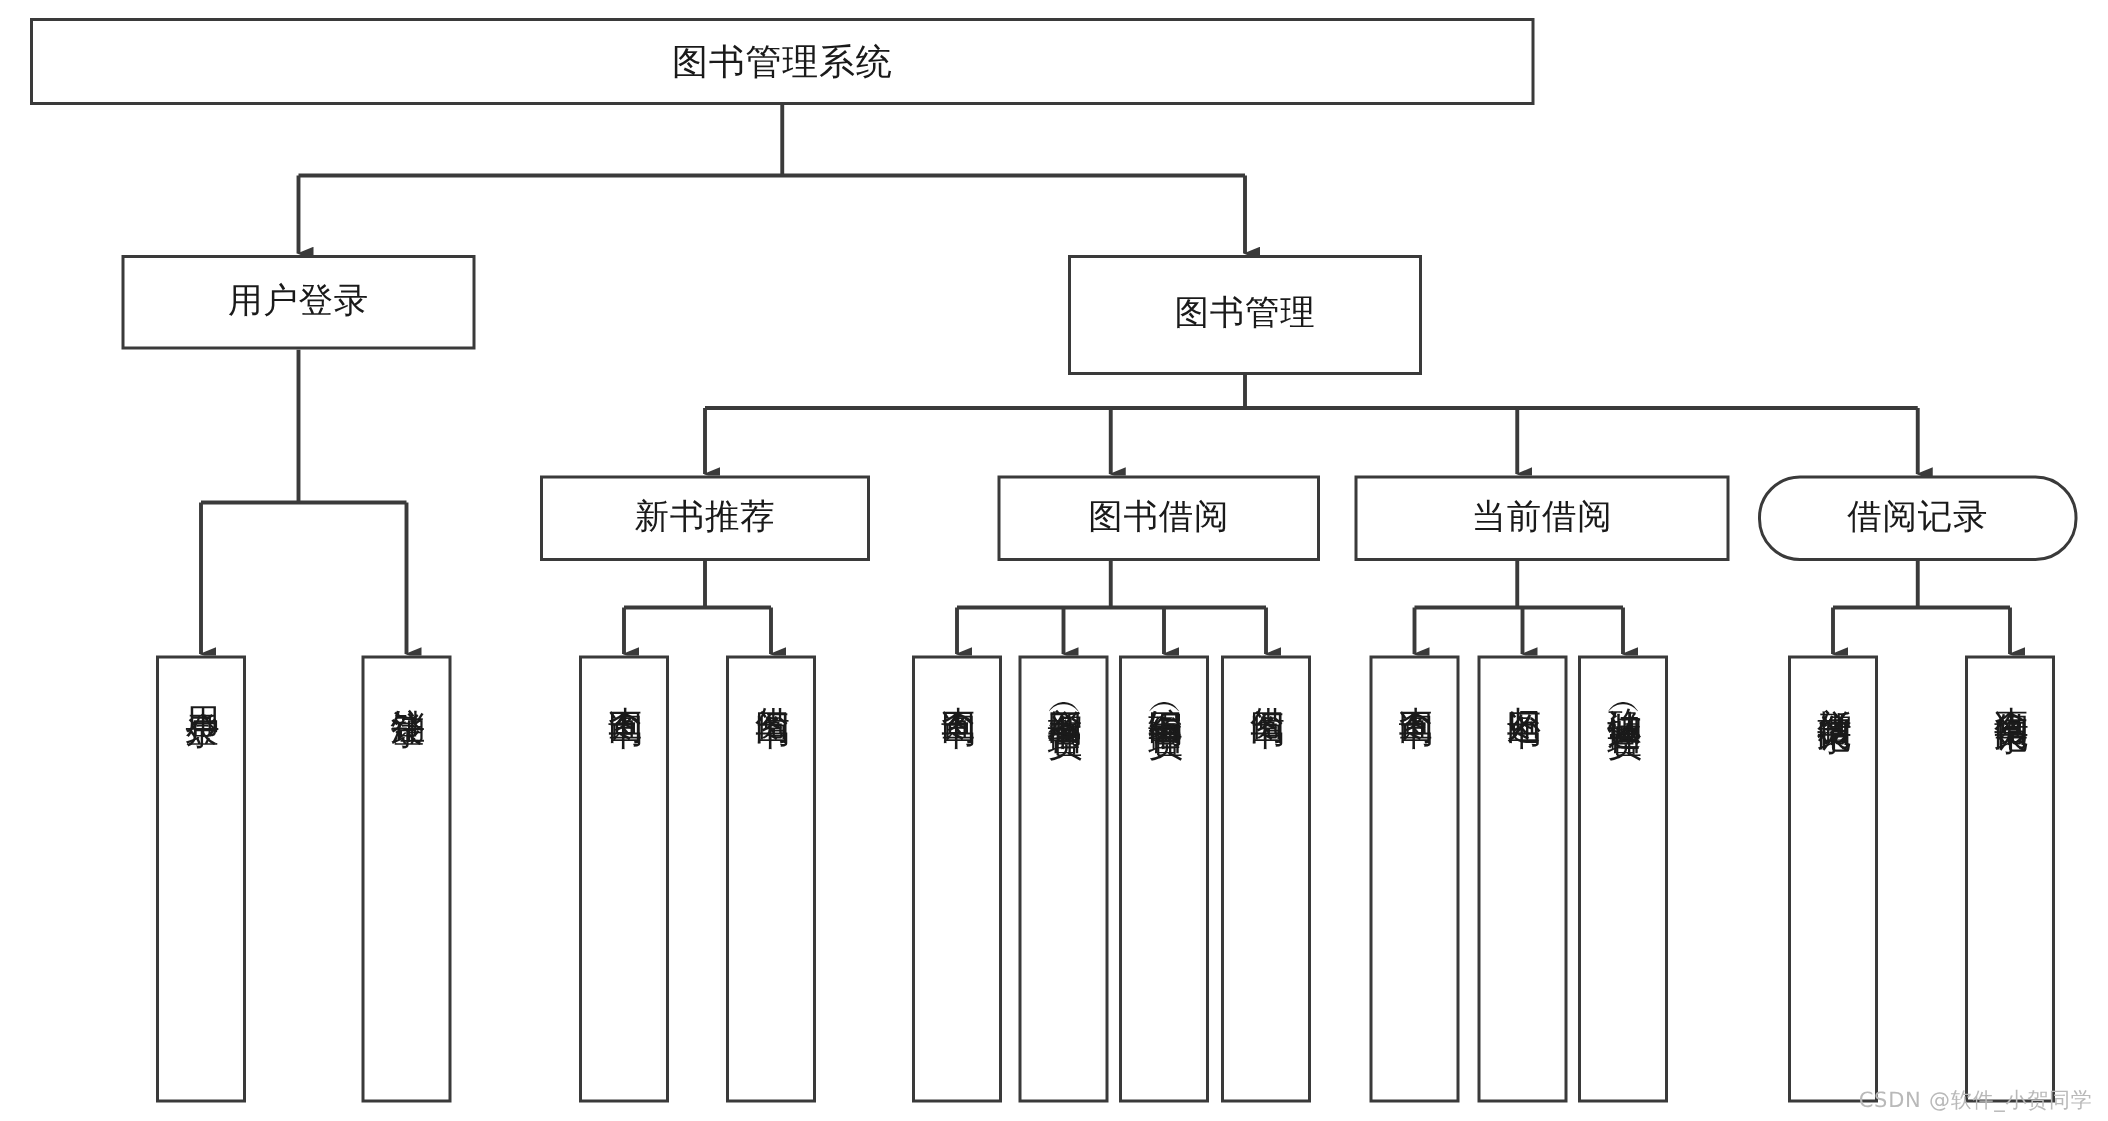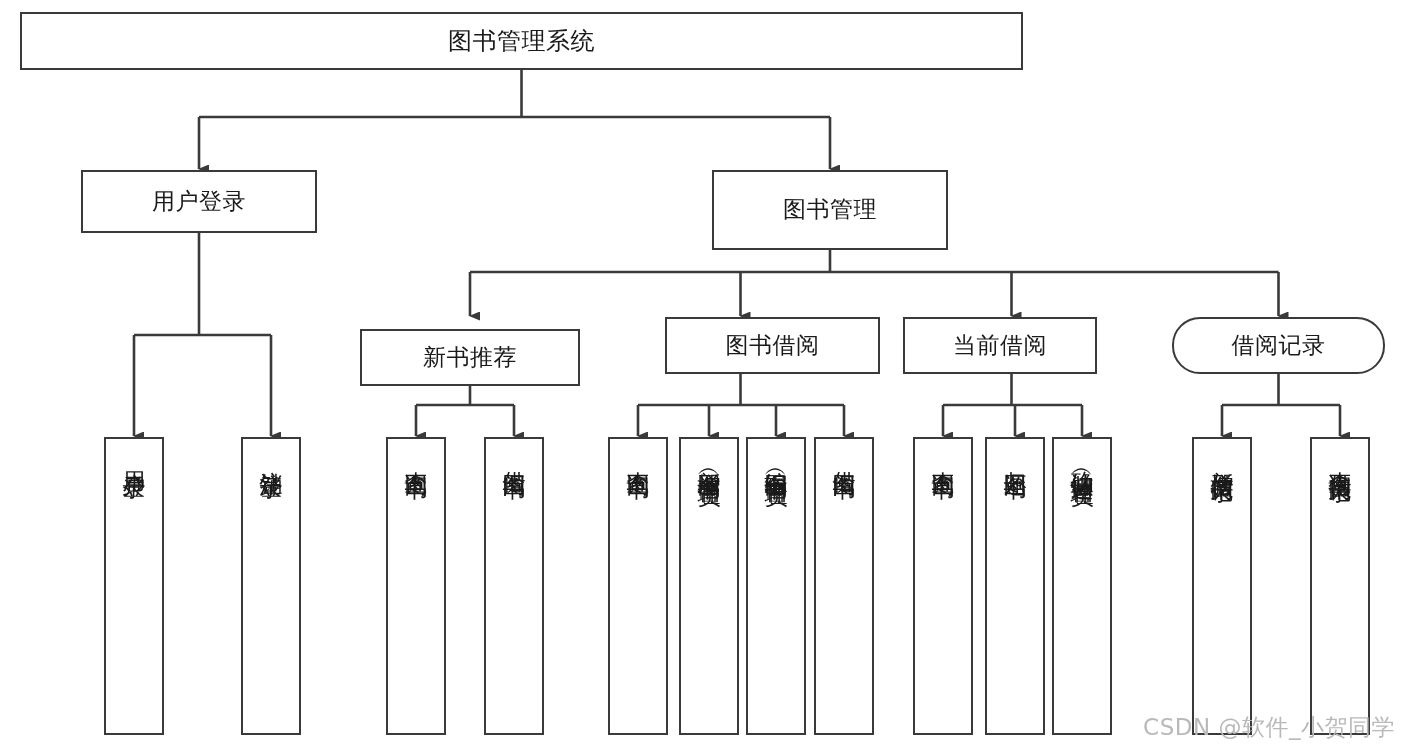--- a/index.html
+++ b/index.html
@@ -61,21 +61,21 @@
     writing-mode: vertical-rl;
     text-orientation: upright;
     line-height: 1.0;
     letter-spacing: 2px;
     white-space: nowrap;
   }
   .watermark {
     position: absolute;
     right: 10px;
     bottom: 4px;
-    font-size: 23px;
+    font-size: 14px;
     color: #b9b9b9;
     letter-spacing: 0.5px;
     white-space: nowrap;
     z-index: 5;
   }
 </style>
 </head>
 <body>
 
 <div id="canvas">
@@ -127,27 +127,27 @@
     <span class="lbl">图书管理系统</span>
   </div>
 
   <div class="node h" style="left: 81px; top: 170px; width: 236px; height: 63px;">
     <span class="lbl">用户登录</span>
   </div>
   <div class="node h" style="left: 712px; top: 170px; width: 236px; height: 80px;">
     <span class="lbl">图书管理</span>
   </div>
 
-  <div class="node h" style="left: 360px; top: 317px; width: 220px; height: 57px; margin-top: 12px;">
+  <div class="node h" style="left: 360px; top: 317px; width: 220px; height: 57px;">
     <span class="lbl">新书推荐</span>
   </div>
   <div class="node h" style="left: 633px; top: 317px; width: 215px; height: 57px; margin-left: 32px;">
     <span class="lbl">图书借阅</span>
   </div>
-  <div class="node h" style="left: 903px; top: 317px; width: 194px; height: 57px;">
+  <div class="node h" style="left: 903px; top: 317px; width: 250px; height: 57px;">
     <span class="lbl">当前借阅</span>
   </div>
   <div class="node h" style="left: 1172px; top: 317px; width: 213px; height: 57px; border-radius: 28px;">
     <span class="lbl">借阅记录</span>
   </div>
 
   <div class="node v" style="left: 104px; top: 437px; width: 60px; height: 298px;">
     <span class="lbl">用户登录</span>
   </div>
   <div class="node v" style="left: 241px; top: 437px; width: 60px; height: 298px;">

